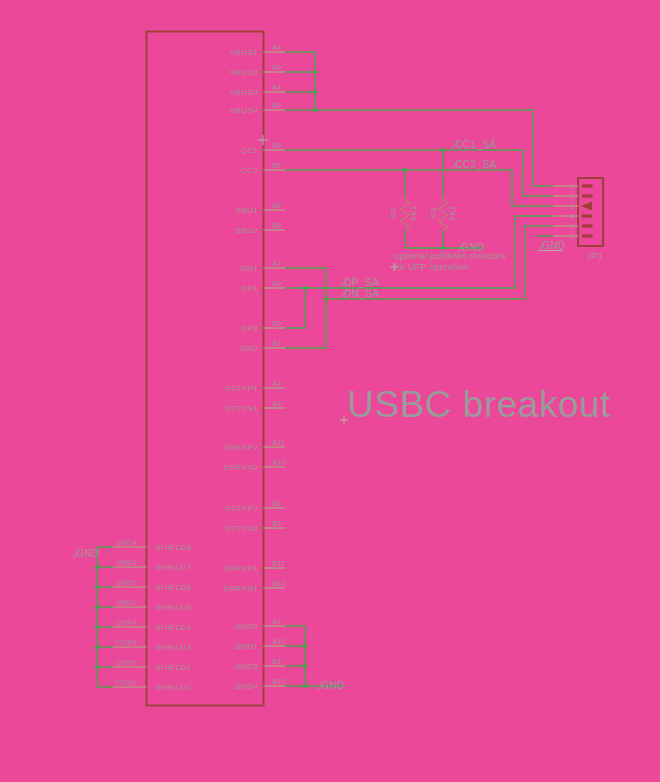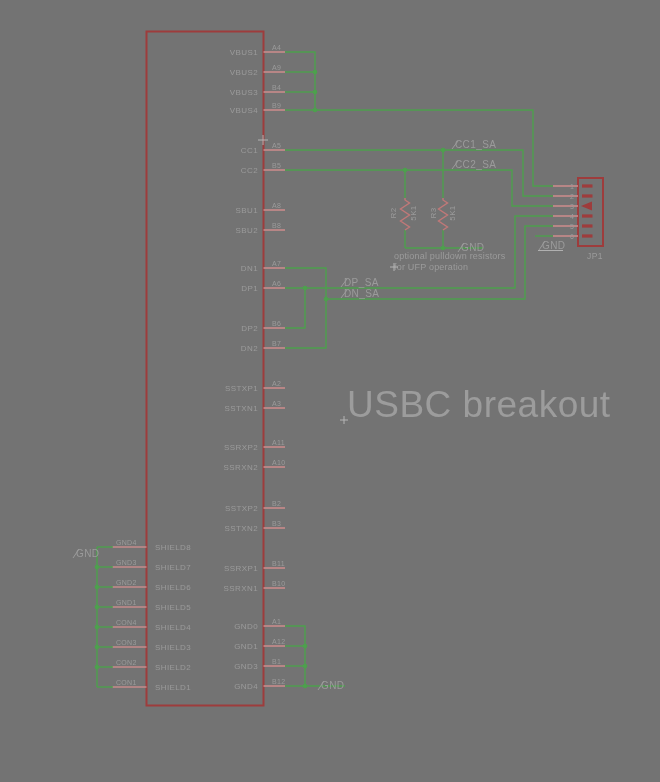--- a/index.html
+++ b/index.html
@@ -1,16 +1,16 @@
 <!DOCTYPE html>
 <html><head>
 <meta charset="utf-8">
 <style>
   html,body{margin:0;padding:0;background:#ffffff;}
-  .page{position:relative;width:660px;height:782px;background:#737373;overflow:hidden;}
+  .page{position:relative;width:660px;height:782px;background:#ec4899;overflow:hidden;}
   svg{display:block;}
   .wire{stroke:#4da04d;stroke-width:1.4;fill:none;}
   .stub{stroke:#c58b8b;stroke-width:1.7;fill:none;}
   .sym{stroke:#9e3c3c;stroke-width:2;fill:none;}
   .pad{fill:#9e3c3c;stroke:none;}
   .dot{fill:#4da04d;stroke:none;}
   .zig{stroke:#c07878;stroke-width:1.4;fill:none;}
   .t{fill:#9b9b9b;font-family:"Liberation Sans",sans-serif;}
   .pin-name{font-size:8px;letter-spacing:.4px;}
   .pad-name{font-size:7px;letter-spacing:.3px;}

